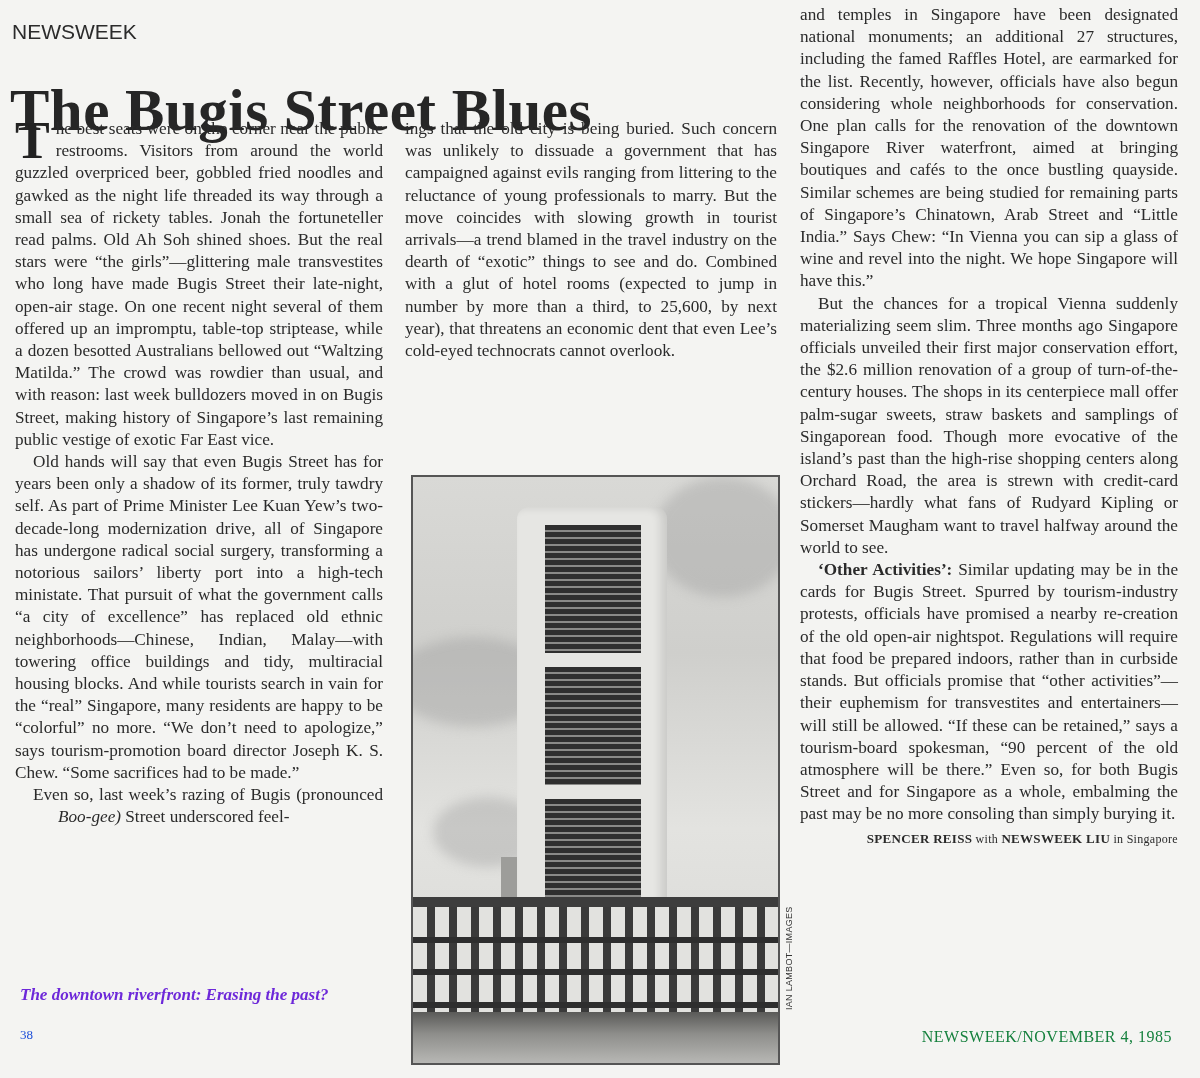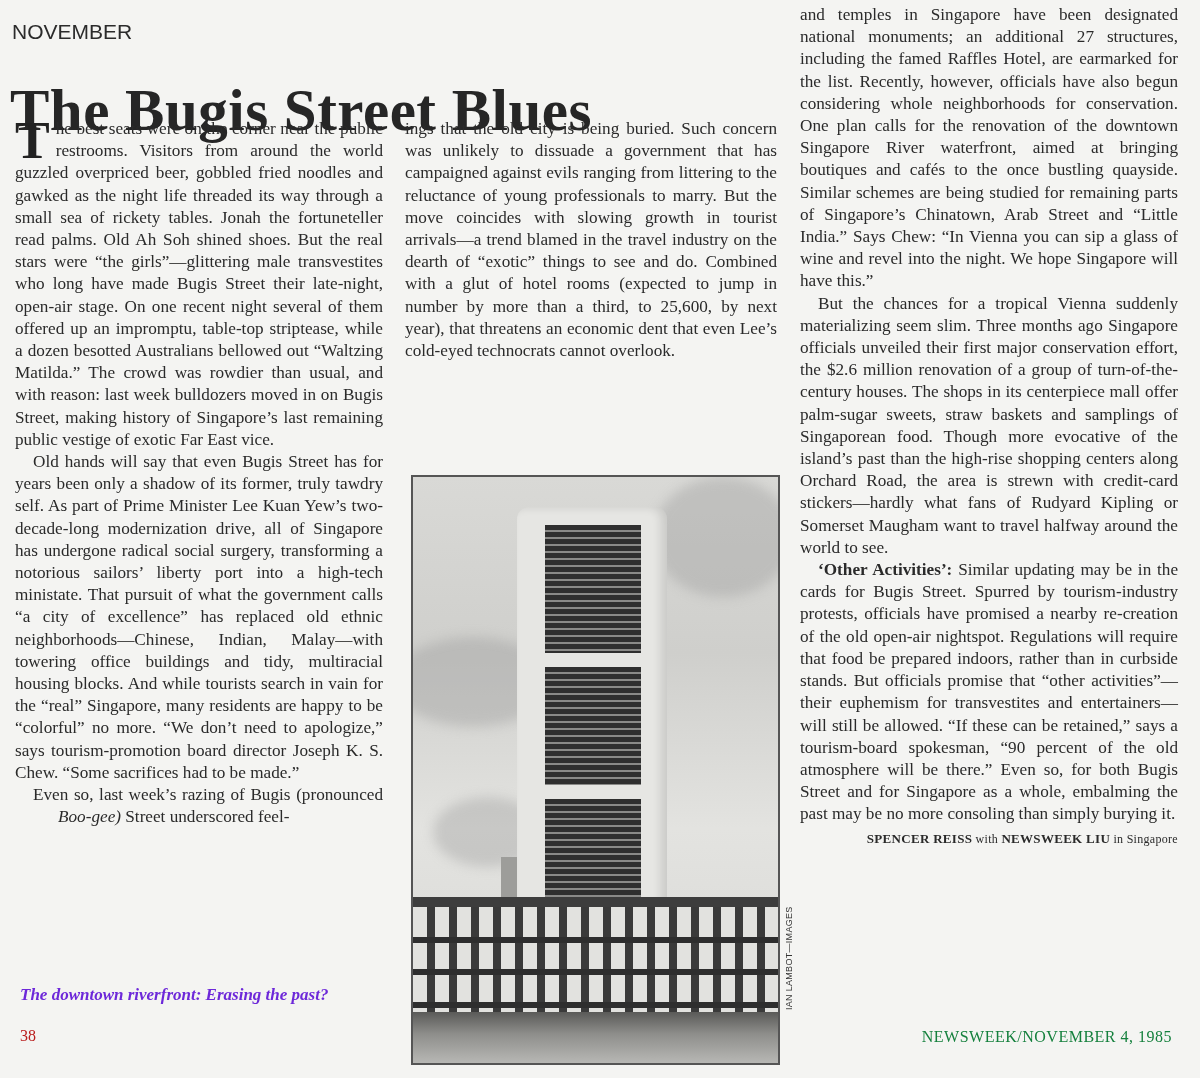--- a/index.html
+++ b/index.html
@@ -30,21 +30,21 @@
   .subhead { font-weight:bold; }
   .byline {
     font-size:13px; text-align:right; font-weight:bold; letter-spacing:0.3px; margin-top:2px;
   }
   .byline .small { font-weight:normal; font-size:12px;font-family:Liberation Serif, serif; }
   .caption {
     position:absolute; left:20px; top:985px; width:372px; font-style:italic; font-weight:bold;
     font-size:17px; color:#6d28d9;
   }
   .page-num {
-    position:absolute; left:20px; top:1027px; font-size:16px; color:#b91c1c;
+    position:absolute; left:20px; top:1027px; font-size:13px; color:#1d4ed8;
   }
   .footer {
     position:absolute; right:28px; top:1028px; font-size:16px; letter-spacing:0.5px; color:#15803d;
   }
   .photo {
     position:absolute; left:411px; top:475px; width:369px; height:590px;
     border:2px solid #555; box-sizing:border-box; overflow:hidden;
     background: linear-gradient(180deg,#d9d9d6 0%,#cfcfcc 30%,#e3e3e0 60%,#d6d6d3 100%);
   }
   .sky-cloud {
@@ -78,21 +78,21 @@
   }
   .credit {
     position:absolute; left:784px; top:1010px; transform:rotate(-90deg); transform-origin:left top;
     font-family:"Liberation Sans", sans-serif; font-size:9px; letter-spacing:0.3px; color:#333; white-space:nowrap;
   }
   i.it { font-style:italic;margin-left:43px; }
 </style>
 </head>
 <body>
 
-<div class="kicker">NOVEMBER</div>
+<div class="kicker">NEWSWEEK</div>
 <div class="headline">The Bugis Street Blues</div>
 
 <div class="col col1">
   <p class="first">
     <span class="dropcap">T</span><span>he best seats were on the corner near the public restrooms. Visitors from around the world guzzled overpriced beer, gobbled fried noodles and gawked as the night life threaded its way through a small sea of rickety tables. Jonah the fortuneteller read palms. Old Ah Soh shined shoes. But the real stars were “the girls”—glittering male transvestites who long have made Bugis Street their late-night, open-air stage. On one recent night several of them offered up an impromptu, table-top striptease, while a dozen besotted Australians bellowed out “Waltzing Matilda.” The crowd was rowdier than usual, and with reason: last week bulldozers moved in on Bugis Street, making history of Singapore’s last remaining public vestige of exotic Far East vice.</span>
   </p>
   <p>Old hands will say that even Bugis Street has for years been only a shadow of its former, truly tawdry self. As part of Prime Minister Lee Kuan Yew’s two-decade-long modernization drive, all of Singapore has undergone radical social surgery, transforming a notorious sailors’ liberty port into a high-tech ministate. That pursuit of what the government calls “a city of excellence” has replaced old ethnic neighborhoods—Chinese, Indian, Malay—with towering office buildings and tidy, multiracial housing blocks. And while tourists search in vain for the “real” Singapore, many residents are happy to be “colorful” no more. “We don’t need to apologize,” says tourism-promotion board director Joseph K. S. Chew. “Some sacrifices had to be made.”</p>
   <p><span>Even so, last week’s razing of Bugis (pronounced </span><i class="it">Boo-gee)</i><span> Street underscored feel-</span></p>
 </div>
 

